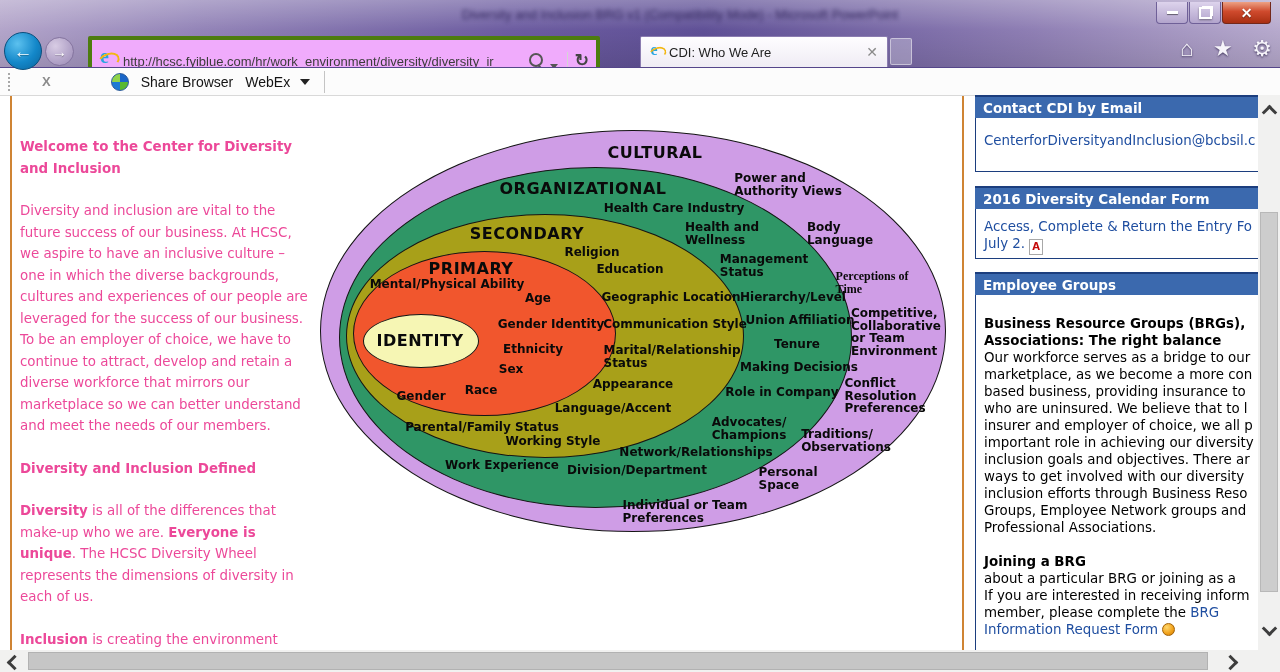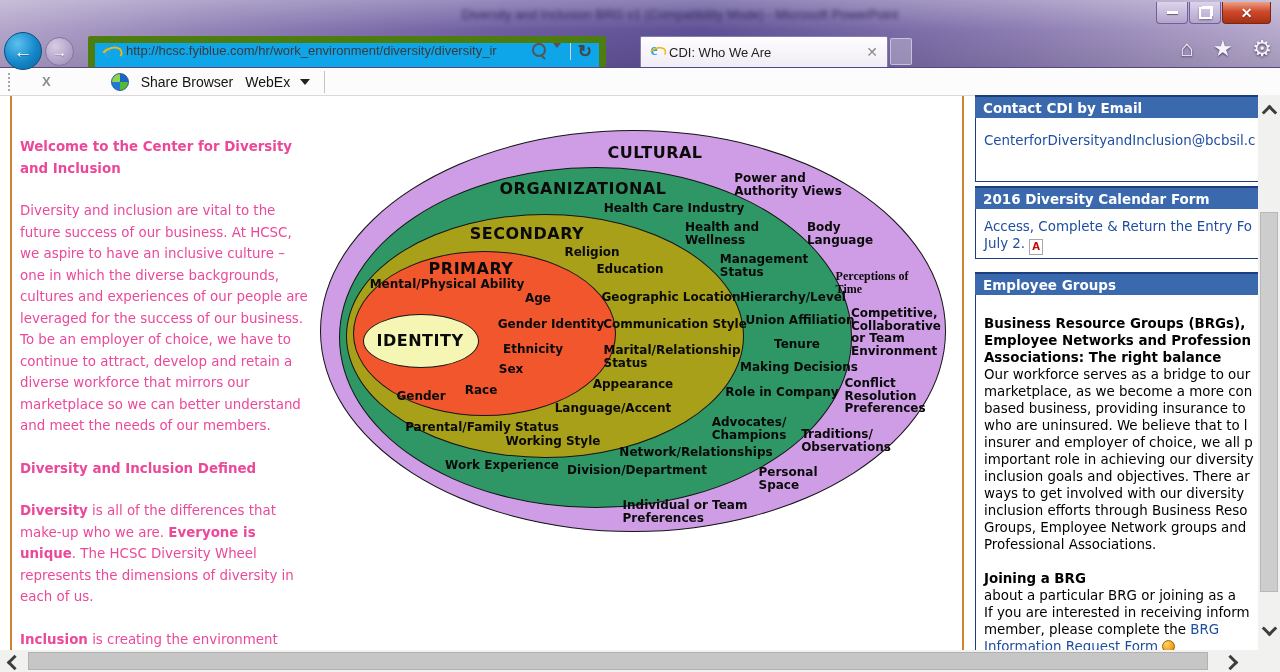--- a/index.html
+++ b/index.html
@@ -19,22 +19,22 @@
   .btn-close{width:47px;background:linear-gradient(#eda184,#cf4a2d 45%,#a92f12);border-color:#73281a;}
   .glyph-min{display:block;width:11px;height:3px;background:#fff;box-shadow:0 1px 1px rgba(0,0,0,.5);}
   .glyph-restore{display:block;width:9px;height:8px;border:2px solid #fff;box-shadow:2px -2px 0 -1px #fff,0 1px 2px rgba(0,0,0,.4);}
   .glyph-close{color:#fff;font-weight:bold;font-size:14px;text-shadow:0 1px 1px rgba(0,0,0,.5);line-height:1;}
   
   .navbtn{position:absolute;border-radius:50%;display:flex;align-items:center;justify-content:center;z-index:3;}
   .back-btn{left:4px;top:32px;width:36px;height:36px;background:radial-gradient(circle at 35% 30%,#5cc1ef,#1387c9 55%,#0b639b);border:1px solid #084f7e;}
   .fwd-btn{left:45px;top:37px;width:27px;height:27px;background:radial-gradient(circle at 35% 30%,#d8cce4,#b2a3c8 60%,#9a8ab4);border:1px solid #84749f;}
   .nav-arrow{color:#fff;font-size:19px;font-weight:bold;line-height:1;text-shadow:0 1px 1px rgba(0,0,0,.35);}
   .fwd-btn .nav-arrow{font-size:15px;}
-  .urlbar{position:absolute;left:88px;top:36px;width:504px;height:29px;background:#0ea5e9;border:7px solid #4d7c0f;
-    border-radius:2px;display:flex;align-items:flex-start;z-index:2;}
+  .urlbar{position:absolute;left:88px;top:36px;width:504px;height:29px;background:#f0abfc;border:4px solid #4d7c0f;
+    border-radius:2px;display:flex;align-items:flex-end;z-index:2;}
   .ie-icon{position:relative;width:20px;height:20px;margin:0 5px 0 6px;flex:0 0 auto;}
   .ie-icon::before{content:"e";position:absolute;left:2px;top:-4px;color:#27a5e0;font-weight:bold;font-size:20px;font-family:"Liberation Serif",serif;}
   .ie-icon::after{content:"";position:absolute;left:0;top:4px;width:18px;height:11px;border:2px solid #f3b712;
     border-bottom-color:transparent;border-left-color:transparent;border-radius:50%;transform:rotate(-18deg);}
   .url-text{flex:1;font-size:13px;color:#3c3c3c;white-space:nowrap;overflow:hidden;}
   .mag-icon{position:relative;width:10px;height:10px;border:2px solid #555;border-radius:50%;margin:0 7px 2px 4px;flex:0 0 auto;}
   .mag-icon::after{content:"";position:absolute;left:8px;top:9px;width:2px;height:6px;background:#555;transform:rotate(-45deg);}
   .caret-down{width:0;height:0;border-left:4px solid transparent;border-right:4px solid transparent;border-top:5px solid #555;margin-right:9px;flex:0 0 auto;}
   .refresh-icon{color:#444;font-size:17px;font-weight:bold;margin-right:7px;border-left:1px solid #d5d5d5;padding-left:7px;line-height:1;flex:0 0 auto;}
   .tab{position:absolute;left:640px;top:36px;width:246px;height:30px;background:linear-gradient(#fefdff,#efecf4);
@@ -225,32 +225,31 @@
         <div class="wlabel" style="left: 551px; top: 324px;">Gender Identity</div>
         <div class="wlabel" style="left: 533px; top: 349px;">Ethnicity</div>
         <div class="wlabel" style="left: 511px; top: 369px;">Sex</div>
         <div class="wlabel" style="left: 421px; top: 380px; margin-top: 16px;">Gender</div>
         <div class="wlabel" style="left: 481px; top: 390px;">Race</div>
       </div>
   </div>
 
   <div id="sidebar">
       <div class="panel-h" style="top: 95px;">Contact CDI by Email</div>
-      <div class="panel-c" style="top: 118px; height: 64px; padding-top: 14px;">
+      <div class="panel-c" style="top: 118px; height: 54px; padding-top: 14px;">
         <div class="sline"><span class="lnk">CenterforDiversityandInclusion@bcbsil.c</span></div>
       </div>
       <div class="panel-h" style="top: 186px;">2016 Diversity Calendar Form</div>
       <div class="panel-c" style="top: 209px; height: 50px; padding-top: 9px;">
         <div class="sline"><span class="lnk">Access, Complete &amp; Return the Entry Fo</span></div>
         <div class="sline"><span class="lnk">July 2.</span><span class="pdf-icon">A</span></div>
       </div>
       <div class="panel-h" style="top: 272px;">Employee Groups</div>
       <div class="panel-c" style="top: 295px; height: 378px; padding-top: 20px;">
         <div class="sline"><span class="b">Business Resource Groups (BRGs),</span></div>
-        <div class="sline"><span class="b">Employee Networks and Profession</span></div>
         <div class="sline"><span class="b">Associations: The right balance</span></div>
         <div class="sline"><span>Our workforce serves as a bridge to our</span></div>
         <div class="sline"><span>marketplace, as we become a more con</span></div>
         <div class="sline"><span>based business, providing insurance to</span></div>
         <div class="sline"><span>who are uninsured. We believe that to l</span></div>
         <div class="sline"><span>insurer and employer of choice, we all p</span></div>
         <div class="sline"><span>important role in achieving our diversity</span></div>
         <div class="sline"><span>inclusion goals and objectives. There ar</span></div>
         <div class="sline"><span>ways to get involved with our diversity</span></div>
         <div class="sline"><span>inclusion efforts through Business Reso</span></div>

